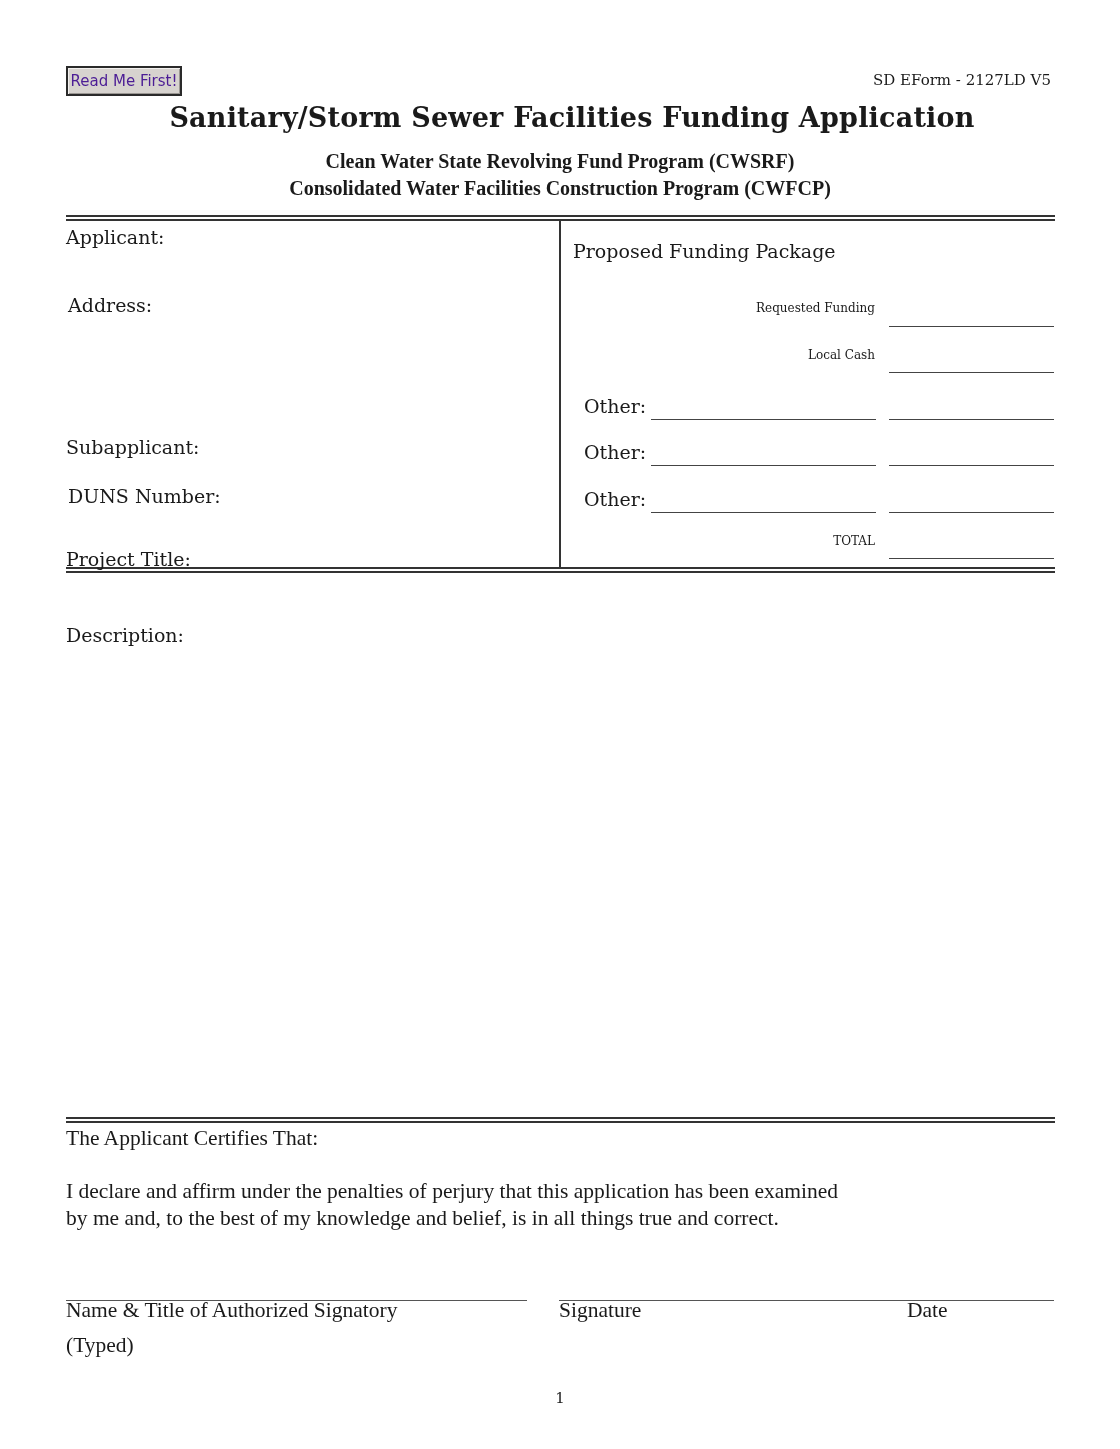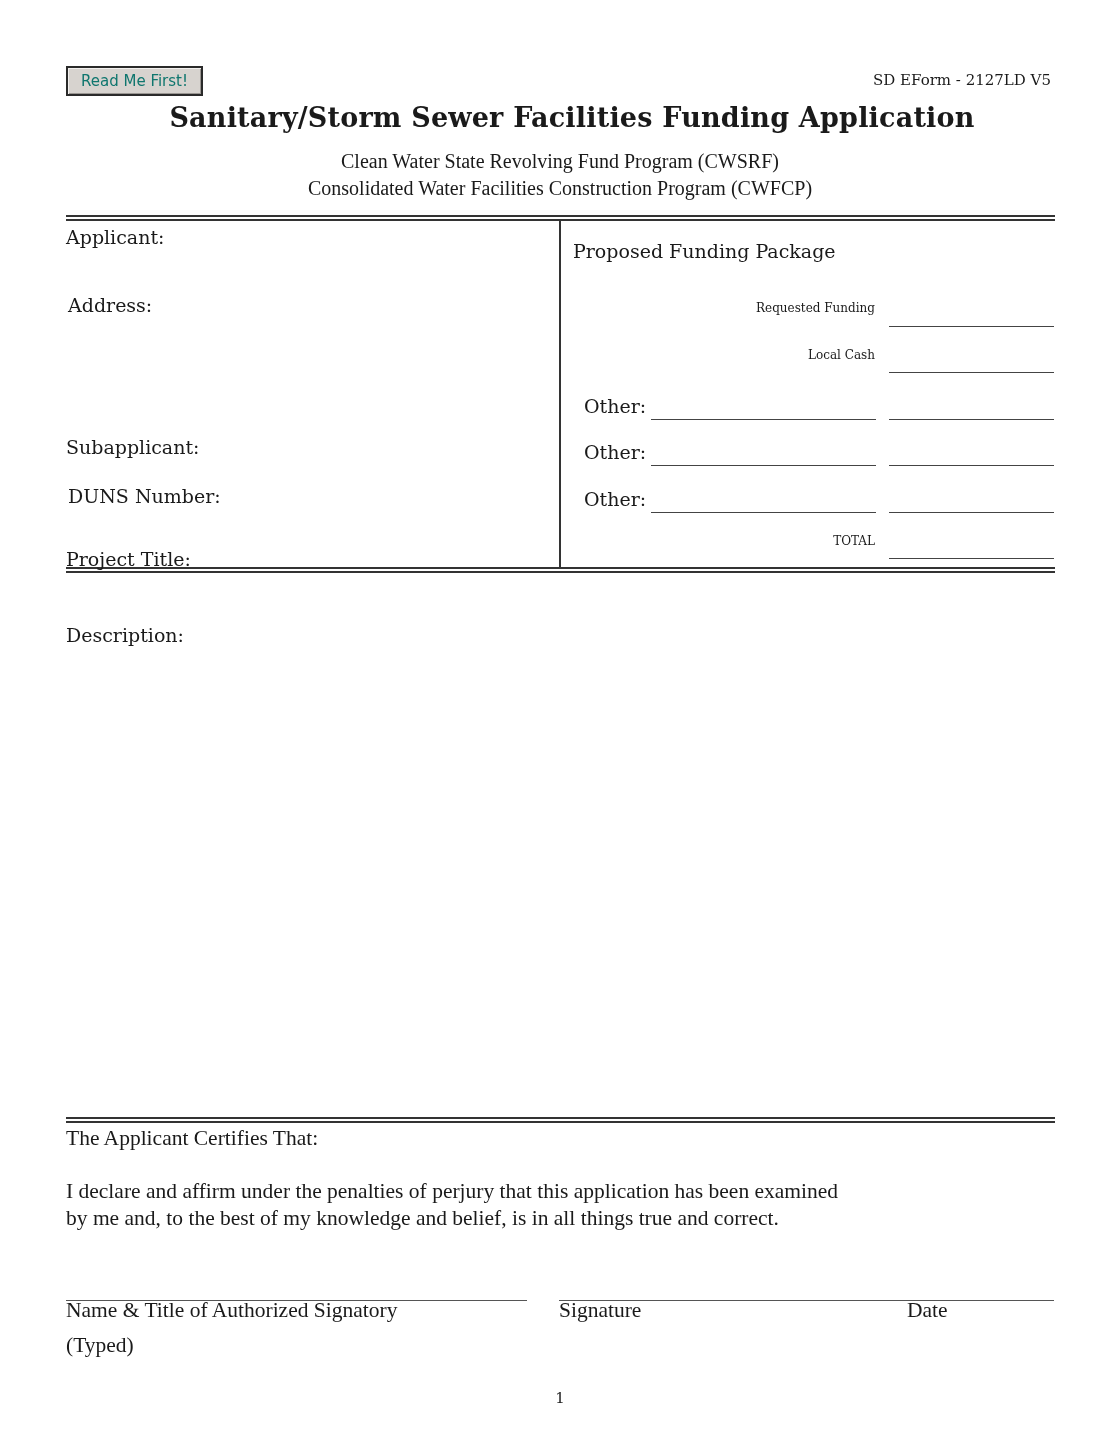--- a/index.html
+++ b/index.html
@@ -5,37 +5,37 @@
   html, body { margin: 0; padding: 0; background: #ffffff; }
   body {
     width: 1120px; height: 1449px; position: relative; overflow: hidden;
     font-family: "DejaVu Serif", "Liberation Serif", serif;
     color: #1a1a1a;
   }
   .abs { position: absolute; }
   .lib { font-family: "Liberation Serif", serif; }
 
   .readme-btn {
-    left: 66px; top: 66px; width: 137px; height: 30px;
+    left: 66px; top: 66px; width: 116px; height: 30px;
     box-sizing: border-box;
     background: #d7d3cf;
     border: 2px solid #2a2a2a;
     box-shadow: inset 1px 1px 0 #f2f0ee, inset -1px -1px 0 #9a9692;
     font-family: "DejaVu Sans", "Liberation Sans", sans-serif;
-    font-size: 15px; color: #0f766e;
+    font-size: 15px; color: #4c1d95;
     display: flex; align-items: center; justify-content: center;
     cursor: pointer;
   }
   .form-id { right: 69px; top: 71px; font-size: 15px; }
   .title {
     left: 0; width: 1120px; top: 102px; text-align: center;
     font-size: 27px; font-weight: bold; letter-spacing: 0.2px; padding-left: 12px;
   }
   .subtitle {
-    left: 0; width: 1120px; text-align: center; font-size: 20px;
+    left: 0; width: 1120px; text-align: center; font-size: 20px; font-weight: bold;
   }
   .dbl {
     left: 66px; width: 989px; height: 6px;
     border-top: 2px solid #333; border-bottom: 2px solid #333;
     box-sizing: border-box;
   }
   .vline { left: 559px; top: 220px; width: 2px; height: 348px; background: #333; }
   .label { font-size: 19px; white-space: nowrap; }
   .rlabel { font-size: 12px; white-space: nowrap; text-align: right; }
   .blank { height: 1px; background: #444; }

